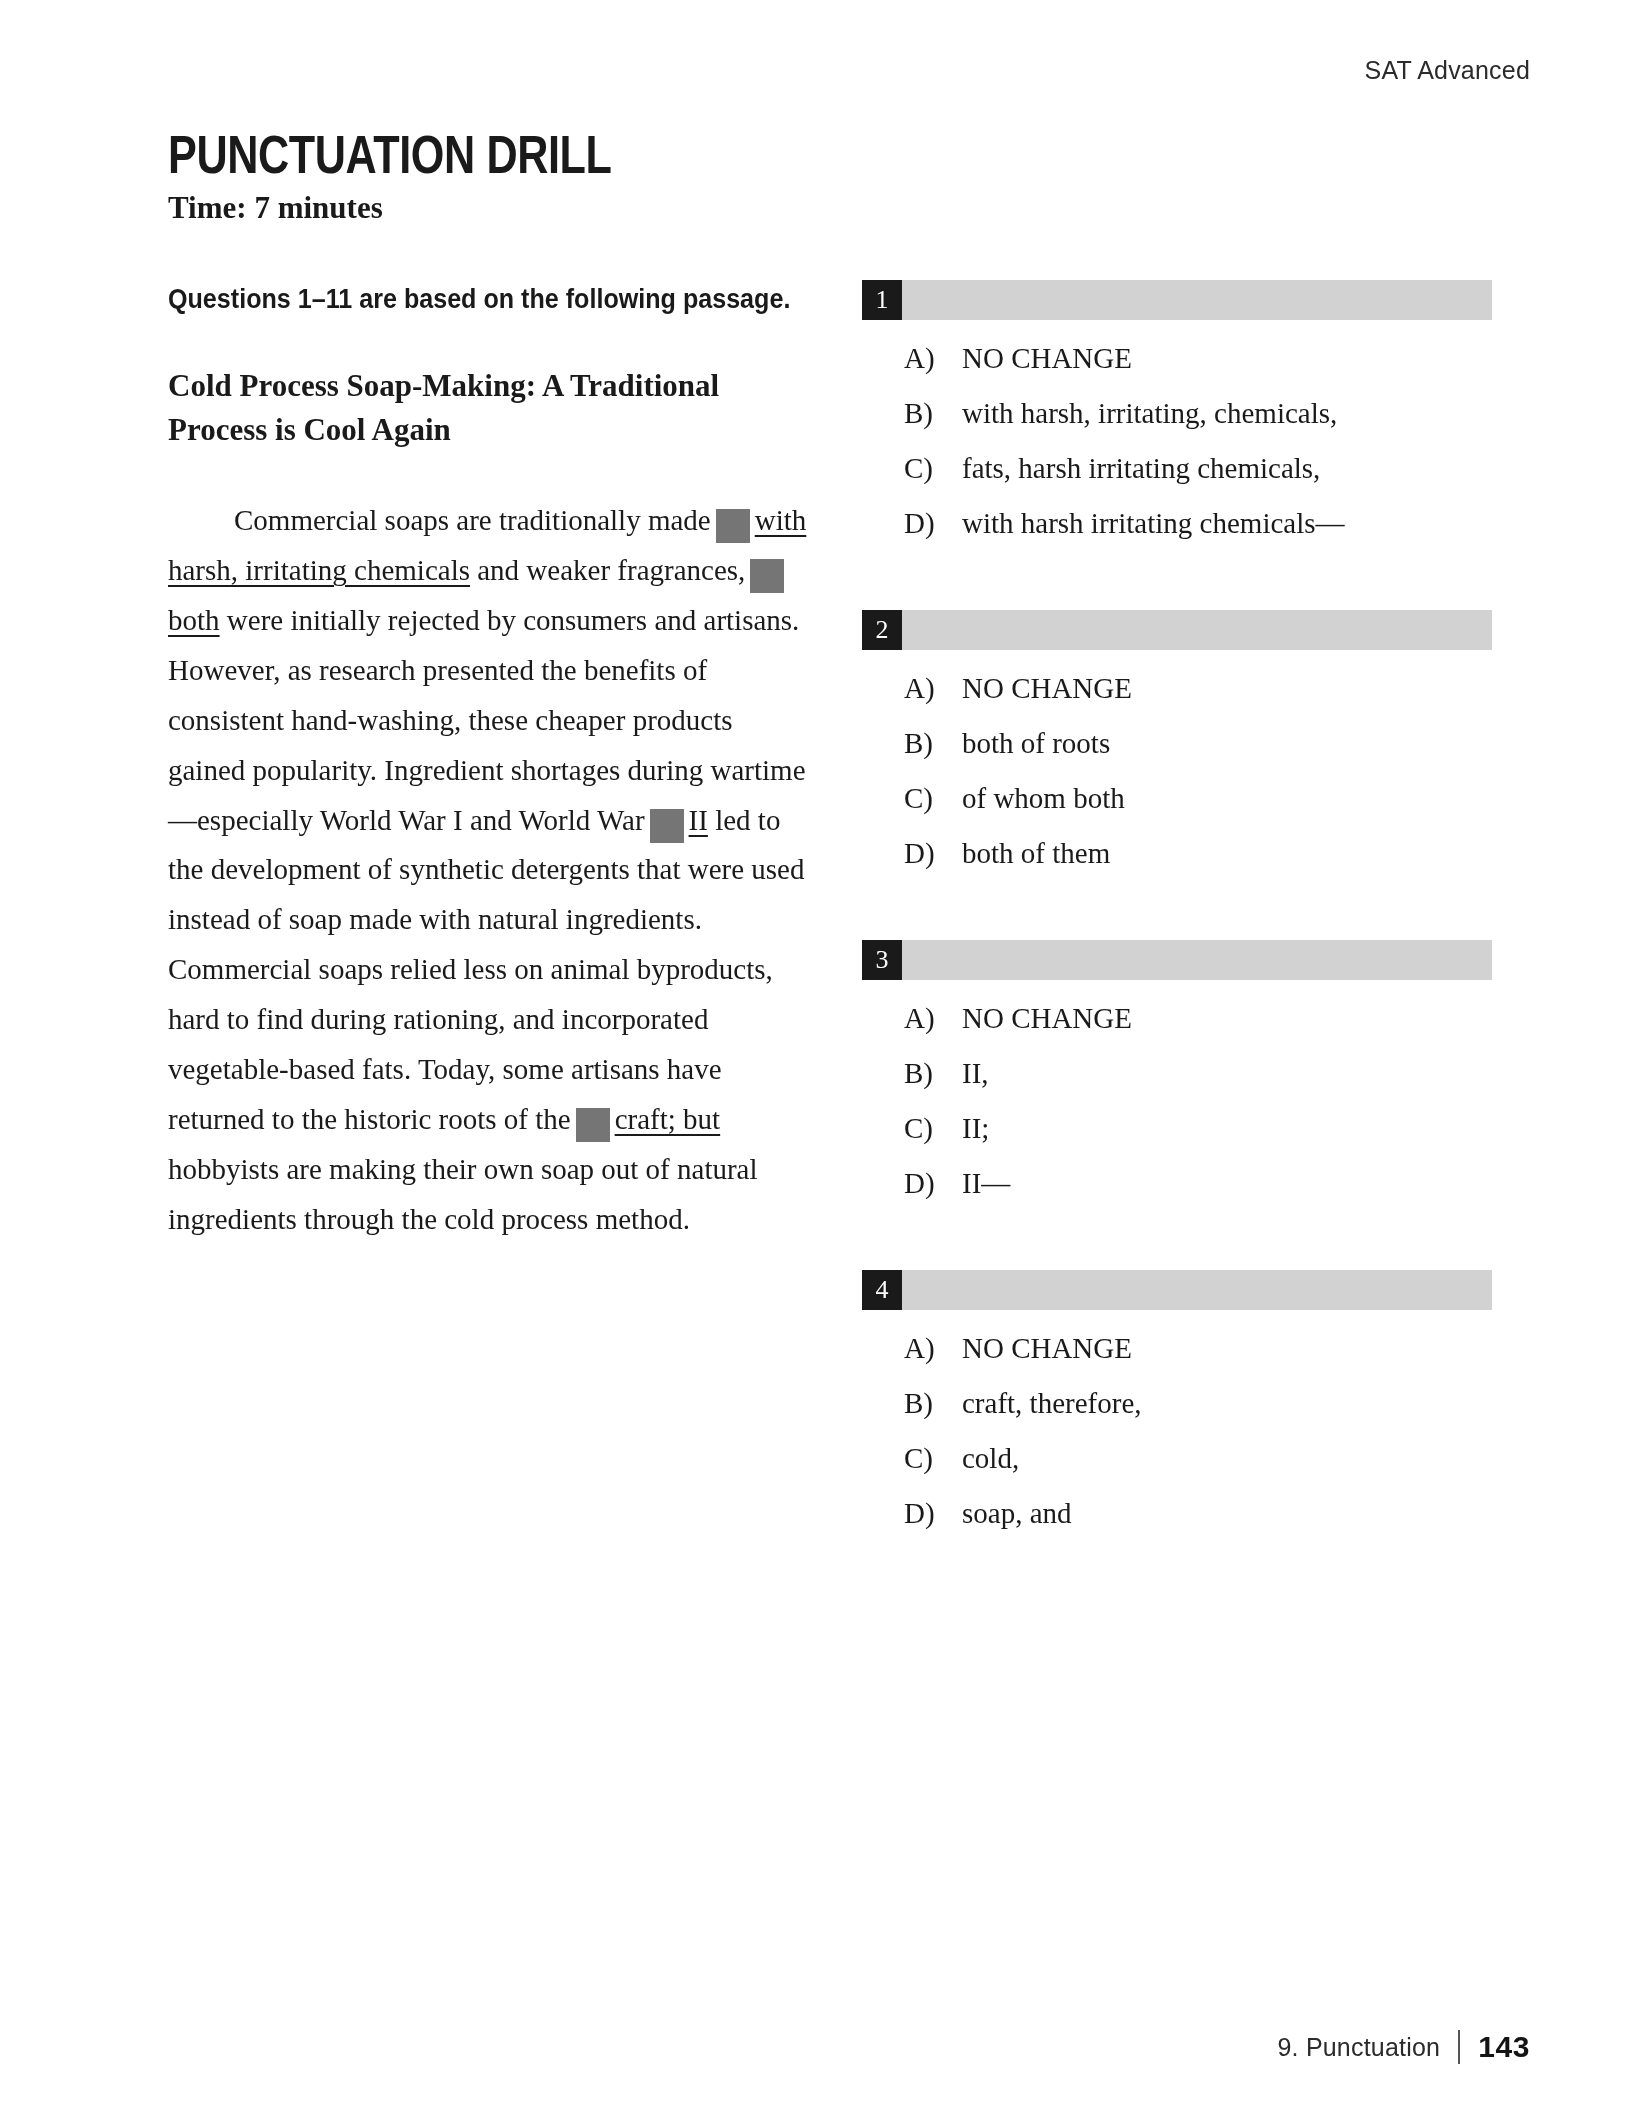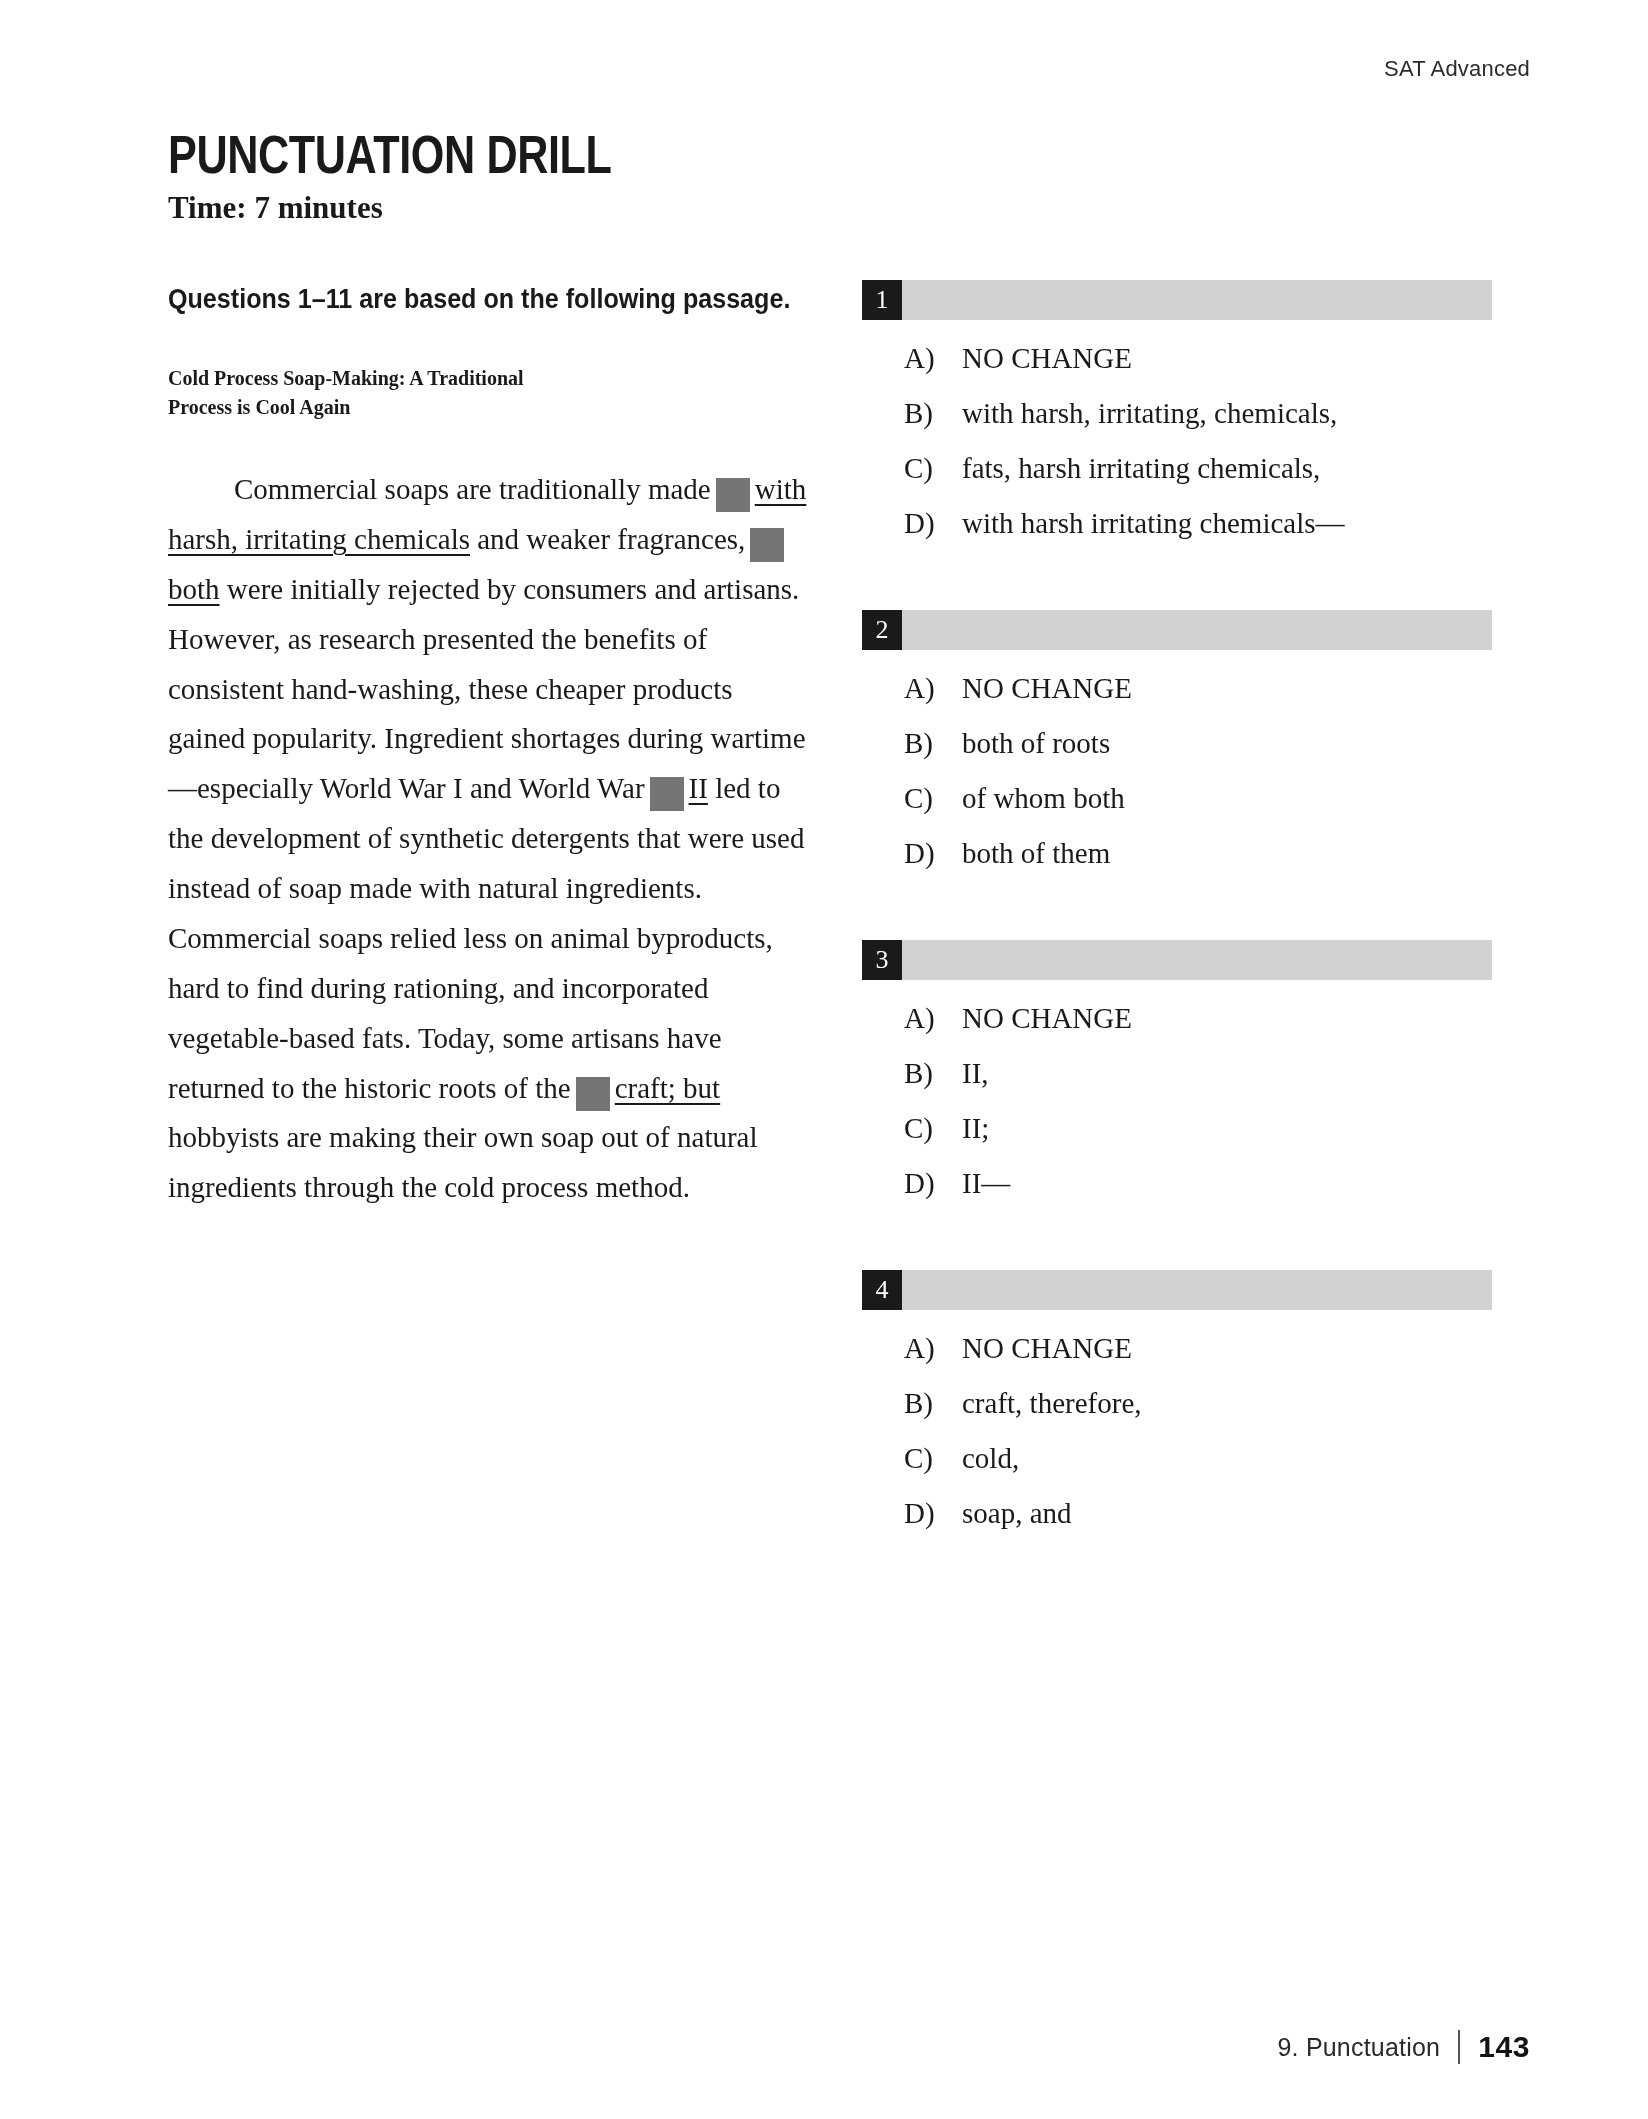--- a/index.html
+++ b/index.html
@@ -20,21 +20,21 @@
     position: absolute;
     inset: 0;
   }
 
   
   .running-head {
     position: absolute;
     top: 56px;
     right: 118px;
     font-family: "Liberation Sans", "DejaVu Sans", sans-serif;
-    font-size: 22px;
+    font-size: 25px;
     letter-spacing: 0.2px;
     color: #2b2b2b;
     text-align: right;
     white-space: nowrap;
   }
 
   
   .drill-title {
     position: absolute;
     top: 127px;
@@ -84,21 +84,21 @@
     width: 107%;
     color: #1a1a1a;
     margin: 0 0 46px 0;
     text-align: justify;
     text-align-last: left;
   }
 
   .passage-title {
     font-family: "Liberation Serif", "DejaVu Serif", serif;
     font-weight: bold;
-    font-size: 20px;
+    font-size: 31px;
     line-height: 1.42;
     color: #1a1a1a;
     margin: 8px 0 44px 0;
   }
 
   .passage-body {
     font-size: 29px;
     line-height: 1.72;
     color: #1a1a1a;
     text-indent: 66px;

